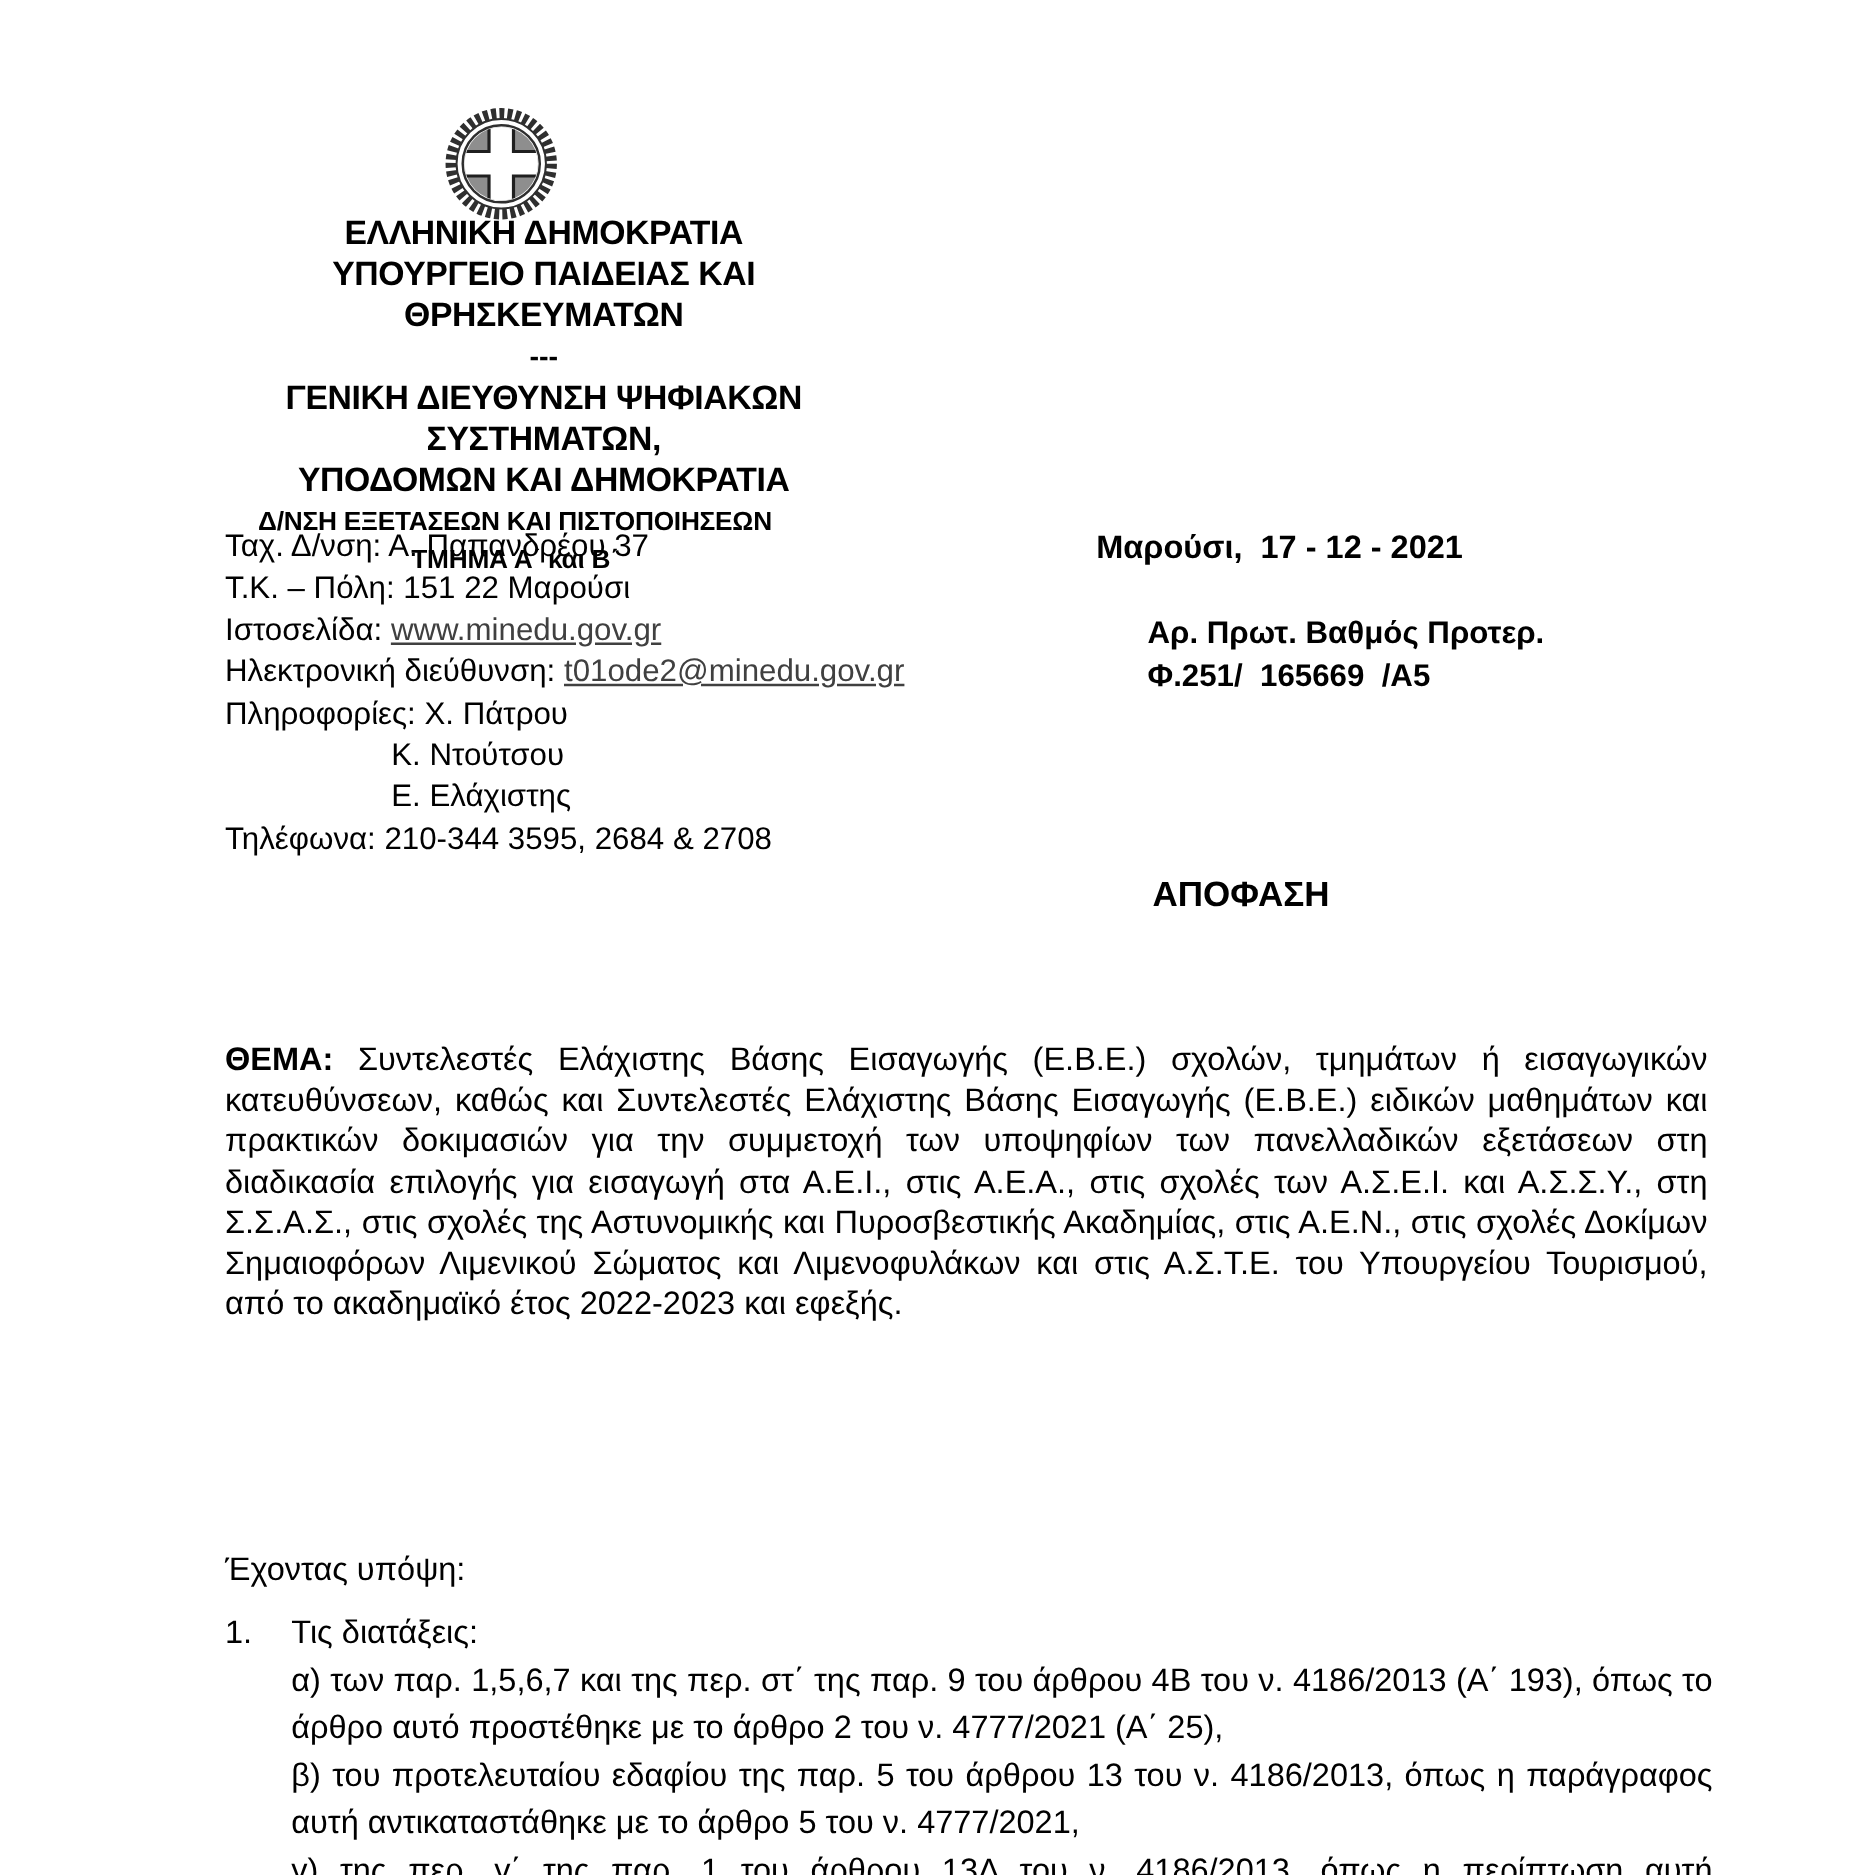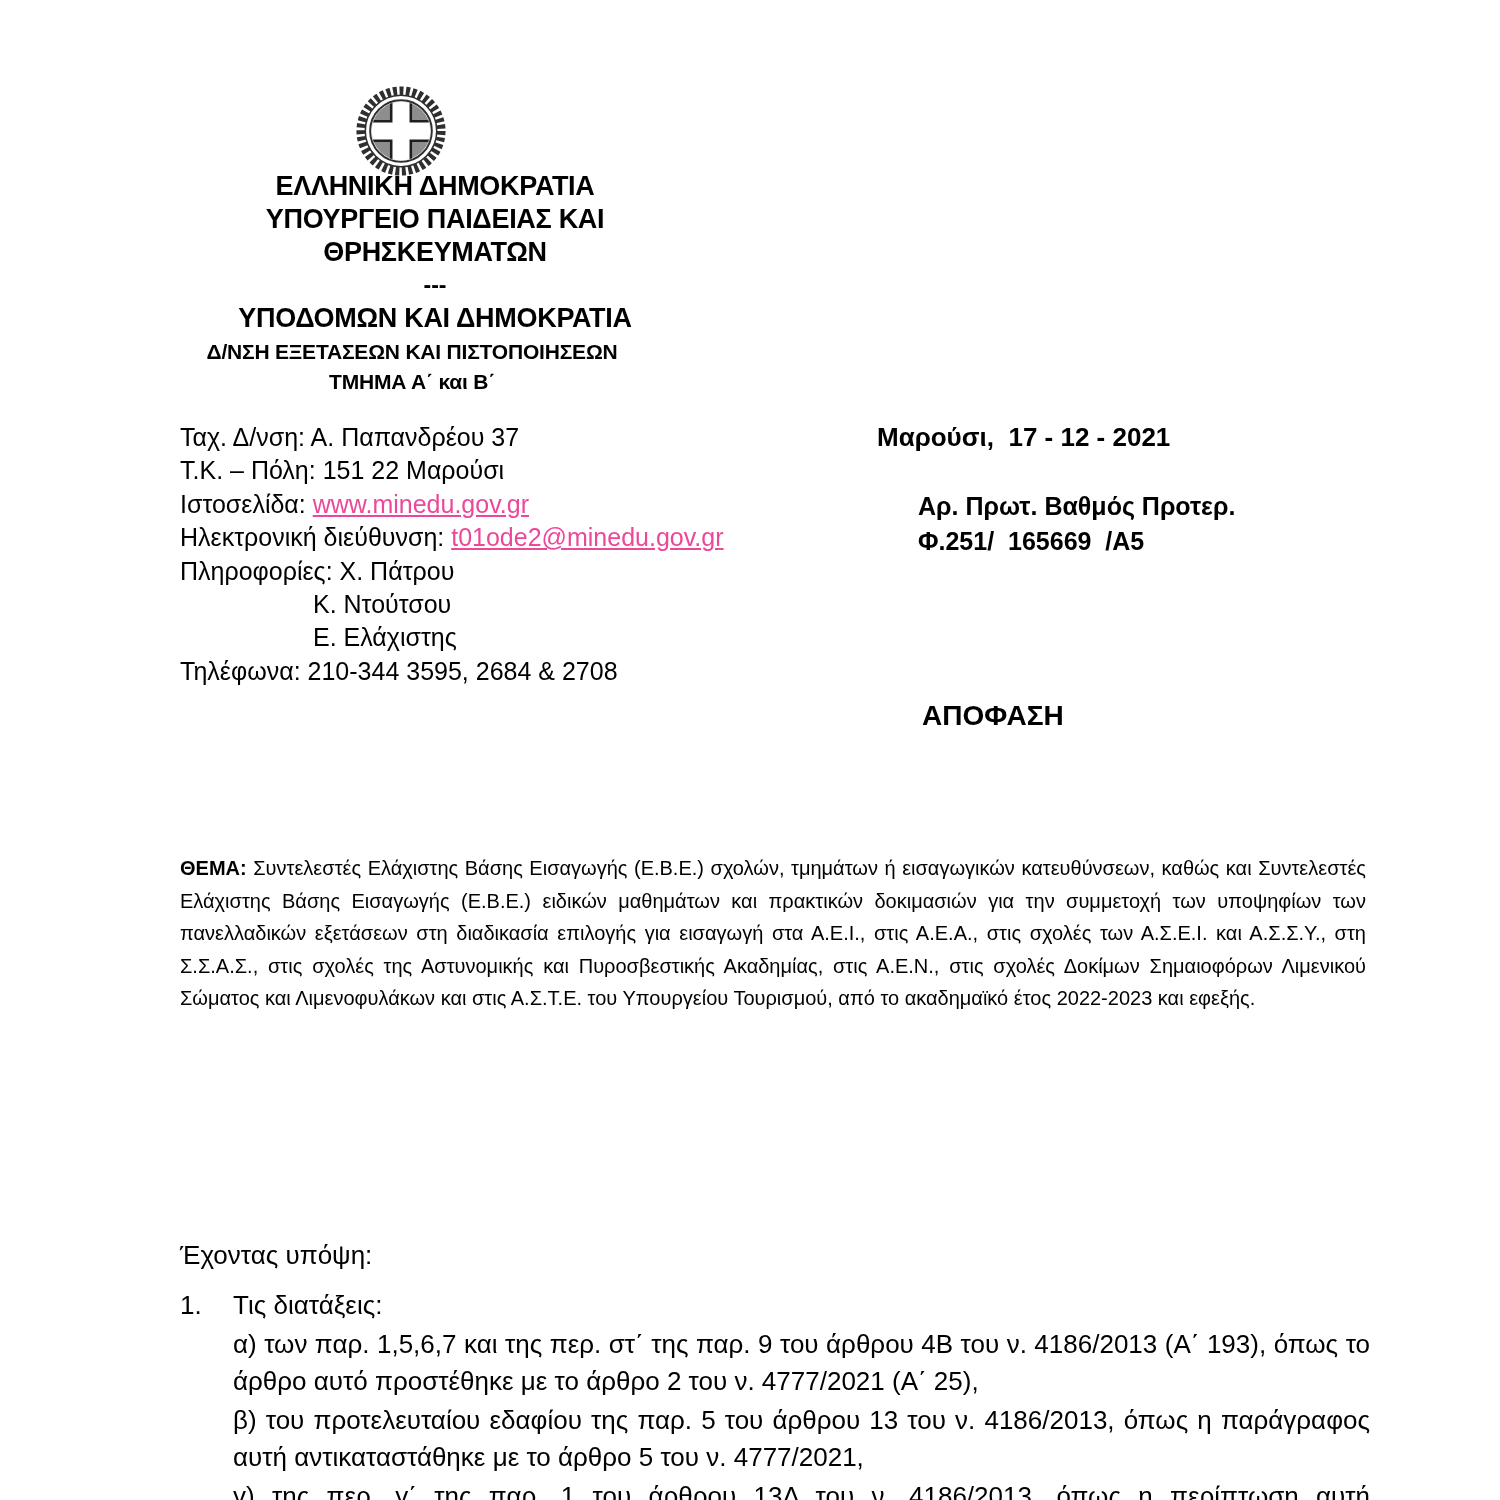--- a/index.html
+++ b/index.html
@@ -53,21 +53,21 @@
 
   
   .contact {
     position: absolute;
     left: 180px; top: 421px;
     font-size: 25px;
     line-height: 33.4px;
   }
   .contact .indent { padding-left: 133px; display: block; }
   a.doclink, .doclink {
-    color: #ec4899;
+    color: #404040;
     text-decoration: underline;
     cursor: pointer;
   }
 
   
   .dateline {
     position: absolute;
     left: 877px; top: 422px;
     font-weight: bold;
     font-size: 26px;
@@ -84,23 +84,23 @@
   .apofasi {
     position: absolute;
     left: 922px; top: 700px;
     font-weight: bold;
     font-size: 28px;
   }
 
   
   .subject {
     position: absolute;
-    left: 180px; top: 852px;
+    left: 180px; top: 831px;
     width: 1186px;
-    font-size: 20px;
+    font-size: 26px;
     line-height: 32.5px;
     text-align: justify;
   }
 
   
   .minister {
     position: absolute;
     left: 170px; top: 1148px;
     width: 1196px;
     text-align: center;
@@ -152,20 +152,21 @@
         <rect x="14" y="14" width="68" height="68" fill="#8e8e8e"></rect>
         <path d="M38 12 h20 v26 h28 v20 h-28 v28 h-20 v-28 h-28 v-20 h28 z" fill="#ffffff" stroke="#1f1f1f" stroke-width="2.6"></path>
       </g>
     </svg>
   </div>
 
   <div class="org">
     <div class="org-main">ΕΛΛΗΝΙΚΗ ΔΗΜΟΚΡΑΤΙΑ</div>
     <div class="org-main">ΥΠΟΥΡΓΕΙΟ ΠΑΙΔΕΙΑΣ ΚΑΙ ΘΡΗΣΚΕΥΜΑΤΩΝ</div>
     <div class="org-sep">---</div>
+    <div class="org-main">ΓΕΝΙΚΗ ΔΙΕΥΘΥΝΣΗ ΨΗΦΙΑΚΩΝ ΣΥΣΤΗΜΑΤΩΝ,</div>
     <div class="org-main">ΥΠΟΔΟΜΩΝ ΚΑΙ ΔΗΜΟΚΡΑΤΙΑ</div>
     <div class="org-sub">
       <div>Δ/ΝΣΗ ΕΞΕΤΑΣΕΩΝ ΚΑΙ ΠΙΣΤΟΠΟΙΗΣΕΩΝ</div>
       <div>ΤΜΗΜΑ Α΄ και Β΄</div>
     </div>
   </div>
 
   <div class="contact">
     <div>Ταχ. Δ/νση: Α. Παπανδρέου 37</div>
     <div>Τ.Κ. – Πόλη: 151 22 Μαρούσι</div>

